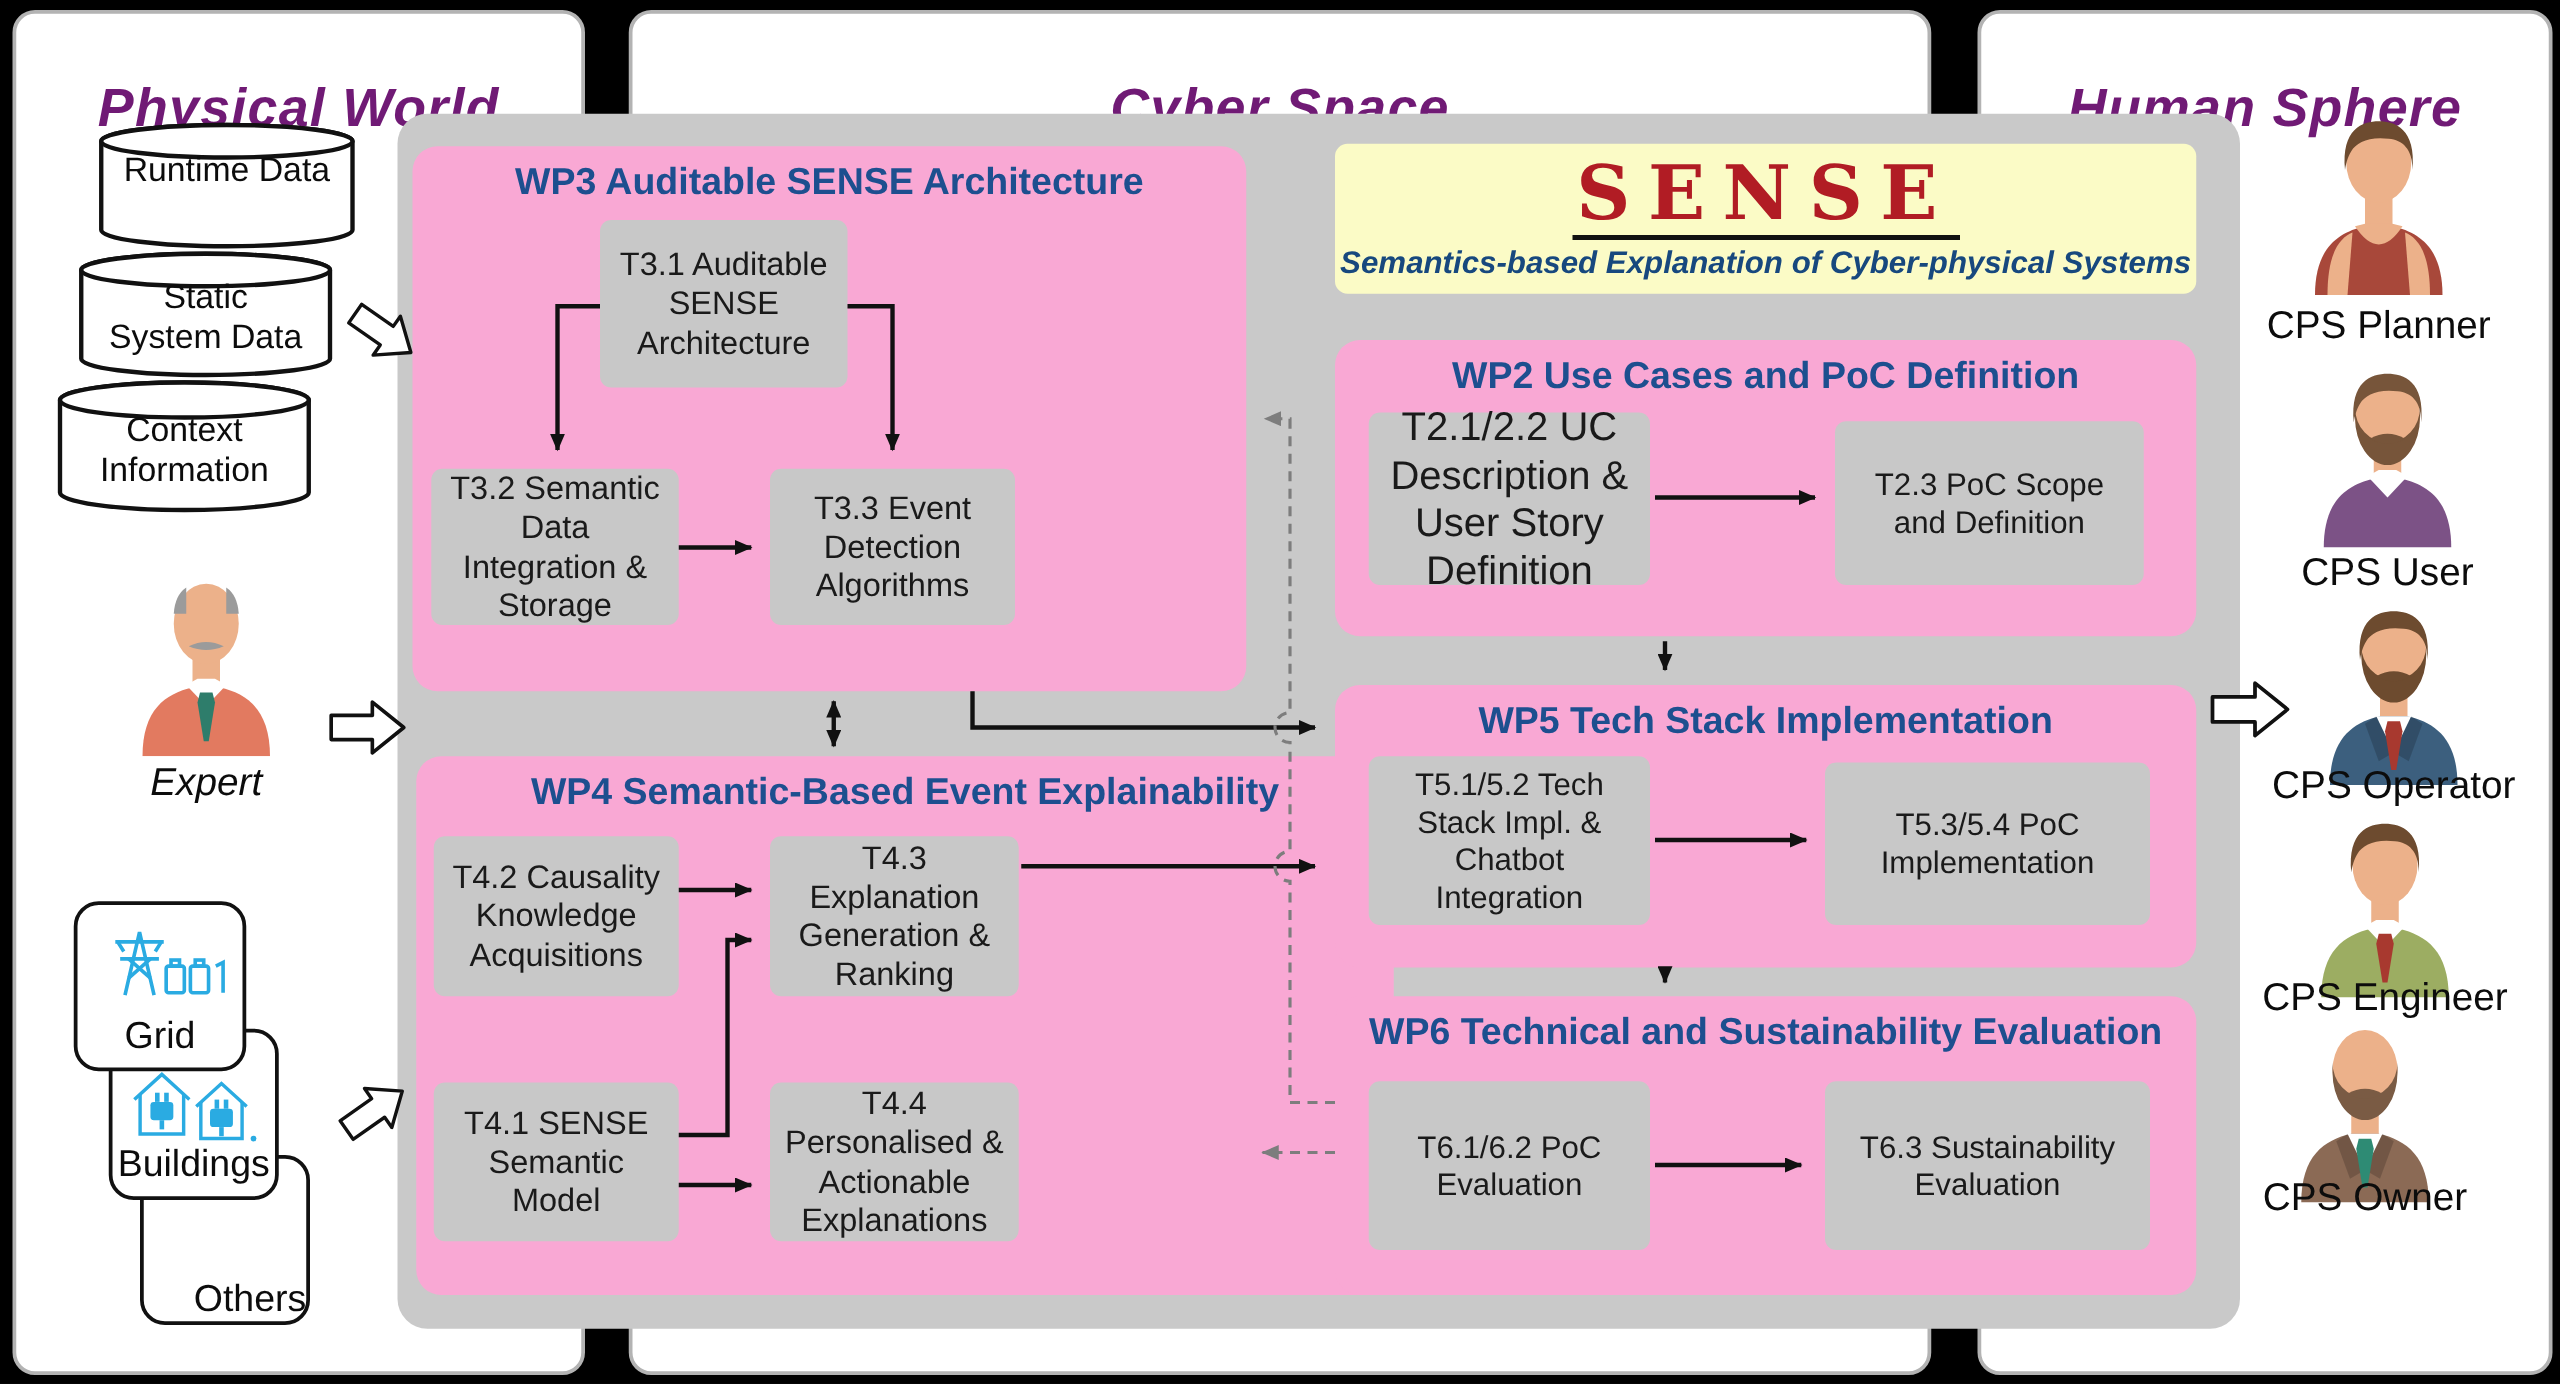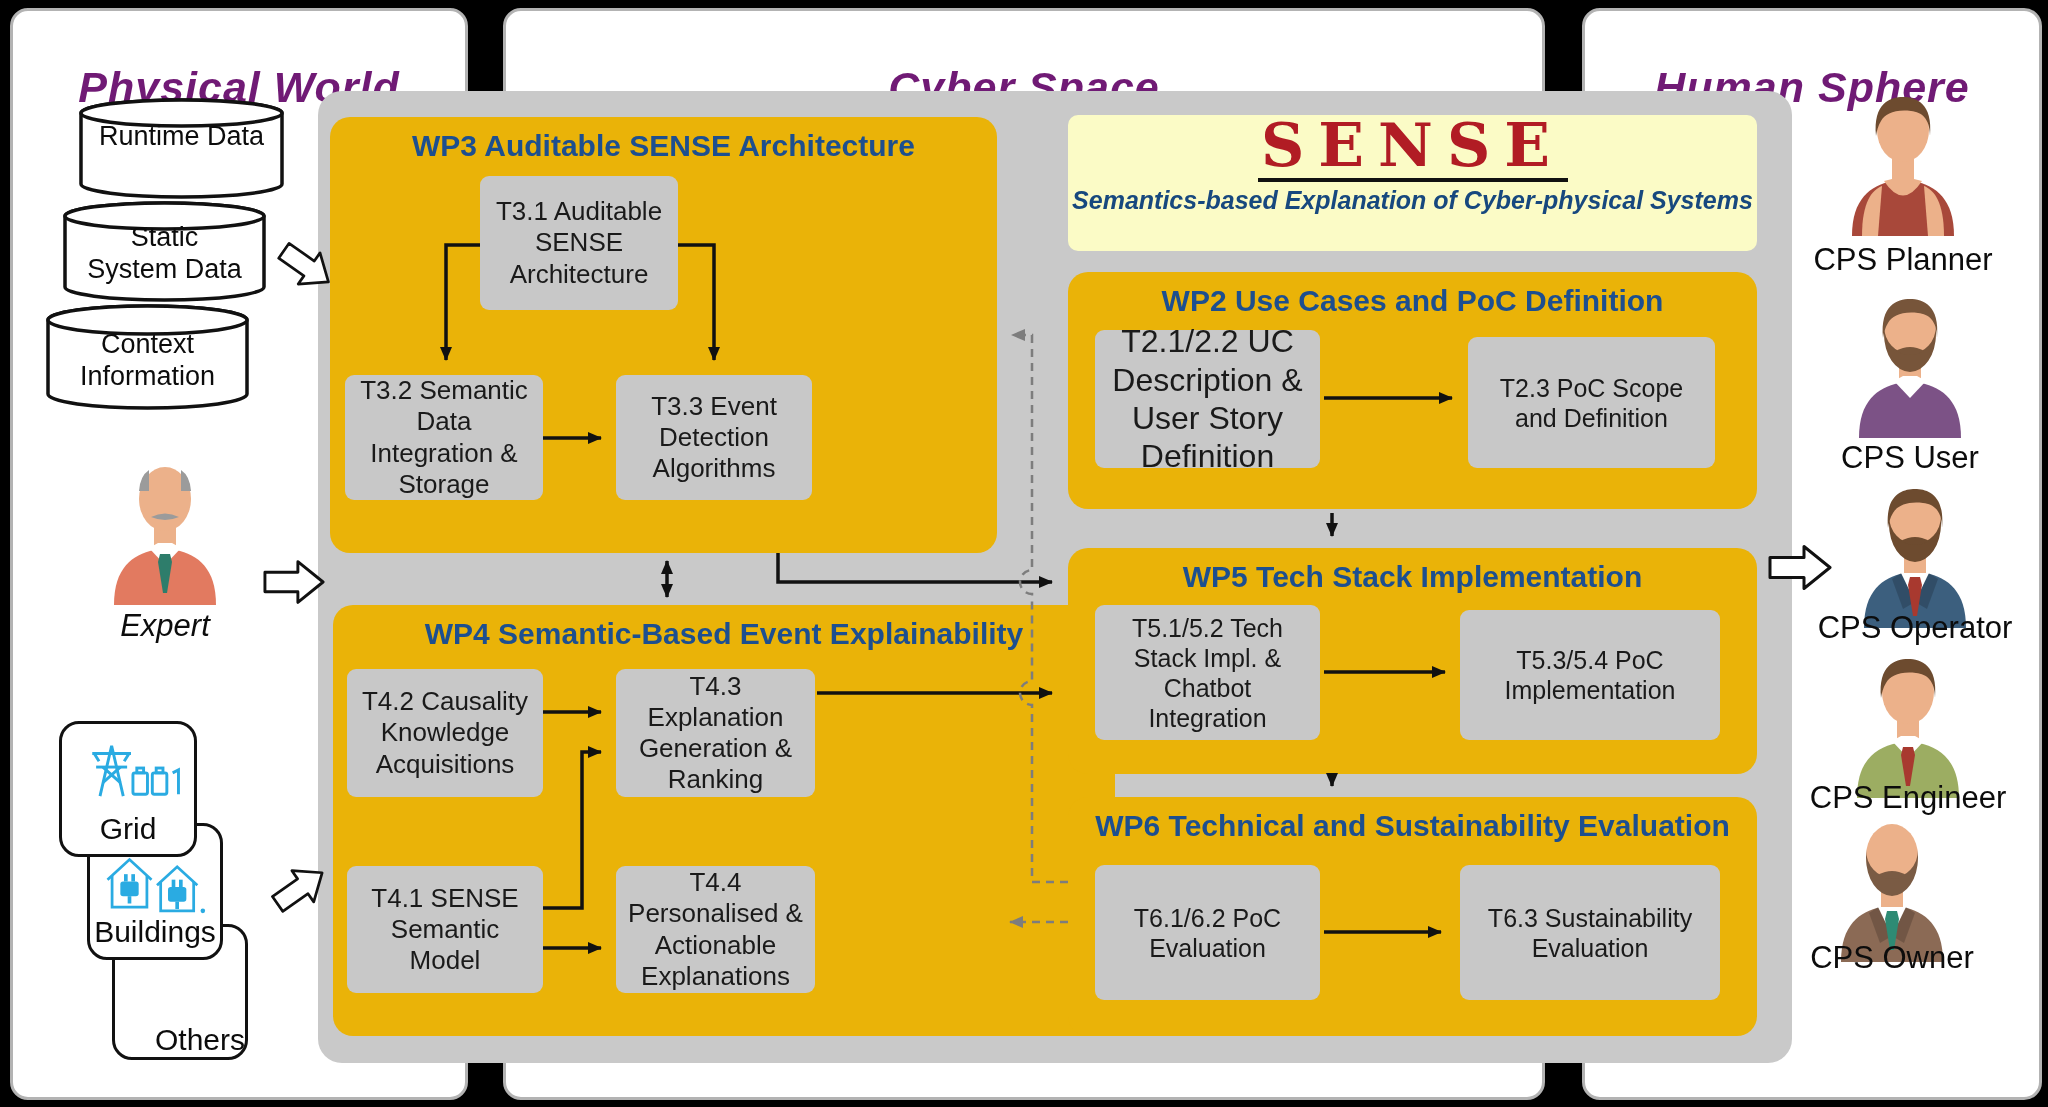--- a/index.html
+++ b/index.html
@@ -12,21 +12,21 @@
   #panel-cyber{left:503px;top:8px;width:1036px;height:1086px;}
   #panel-human{left:1582px;top:8px;width:454px;height:1086px;}
   .panel-title{position:absolute;left:0;right:0;top:16px;text-align:center;
                font-size:43px;font-weight:bold;font-style:italic;color:#701a75;letter-spacing:1px;margin-top:36px;}
 
   
   #gray-container{position:absolute;left:318px;top:91px;width:1474px;height:972px;
                   background:#c9c9c9;border-radius:24px;z-index:2;}
 
   
-  .wp-box{position:absolute;background:#eab308;border-radius:20px;z-index:3;}
+  .wp-box{position:absolute;background:#f9a8d4;border-radius:20px;z-index:3;}
   #wp3{left:330px;top:117px;width:667px;height:436px;}
   #wp4{left:333px;top:605px;width:782px;height:431px;}
   #wp2{left:1068px;top:272px;width:689px;height:237px;}
   #wp5{left:1068px;top:548px;width:689px;height:226px;}
   #wp6{left:1068px;top:797px;width:689px;height:239px;}
   .wp-title{position:absolute;left:0;right:0;top:12px;text-align:center;white-space:nowrap;
             font-size:30px;font-weight:600;color:#1d4f8f;}
 
   
   .task{position:absolute;background:#c8c8c8;border-radius:9px;z-index:4;
@@ -40,23 +40,23 @@
   #t41{left:347px;top:866px;width:196px;height:127px;}
   #t44{left:616px;top:866px;width:199px;height:127px;}
   #t21{left:1095px;top:330px;width:225px;height:138px;font-size:32px;}
   #t23{left:1468px;top:337px;width:247px;height:131px;font-size:25px;}
   #t51{left:1095px;top:605px;width:225px;height:135px;font-size:25px;}
   #t53{left:1460px;top:610px;width:260px;height:130px;font-size:25px;}
   #t61{left:1095px;top:865px;width:225px;height:135px;font-size:25px;}
   #t63{left:1460px;top:865px;width:260px;height:135px;font-size:25px;}
 
   
-  #sense-logo{position:absolute;left:1068px;top:115px;width:689px;height:136px;z-index:4;
+  #sense-logo{position:absolute;left:1068px;top:115px;width:689px;height:120px;z-index:4;
               background:#fbfbc6;border-radius:10px;display:flex;flex-direction:column;
-              align-items:center;}
+              align-items:center;justify-content:center;}
   #sense-word{font-family:"DejaVu Serif",serif;font-weight:bold;font-size:60px;line-height:1;
               letter-spacing:14px;color:#b11c24;}
   #sense-underline{width:310px;height:4px;background:#111;margin:3px 0 4px 0;}
   #sense-subtitle{font-size:25px;font-weight:bold;font-style:italic;color:#17487e;}
 
   
   .cyl{position:absolute;z-index:3;}
   .cyl-label{position:absolute;left:10%;right:10%;top:24px;text-align:center;
              font-size:27px;line-height:1.18;color:#0c0c0c;}
   #cyl-1{left:78px;top:97px;width:207px;height:103px;}

